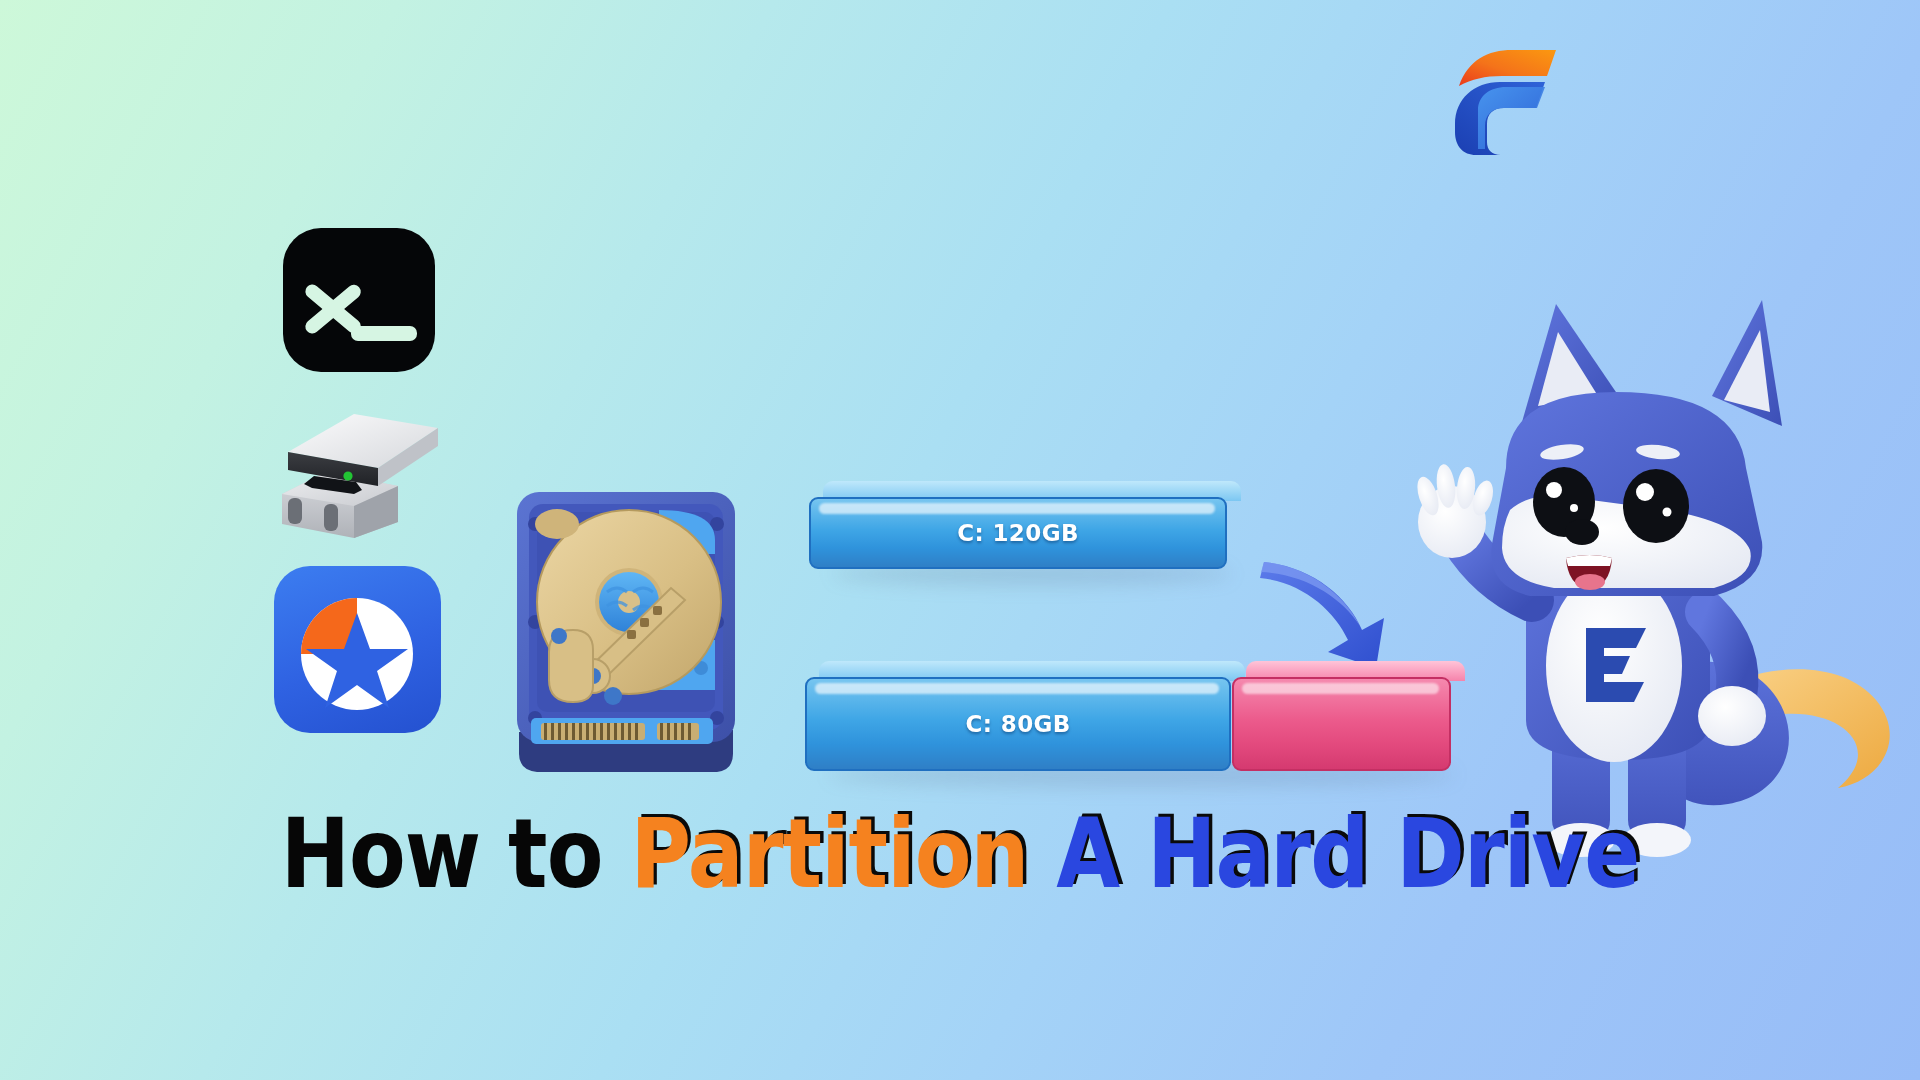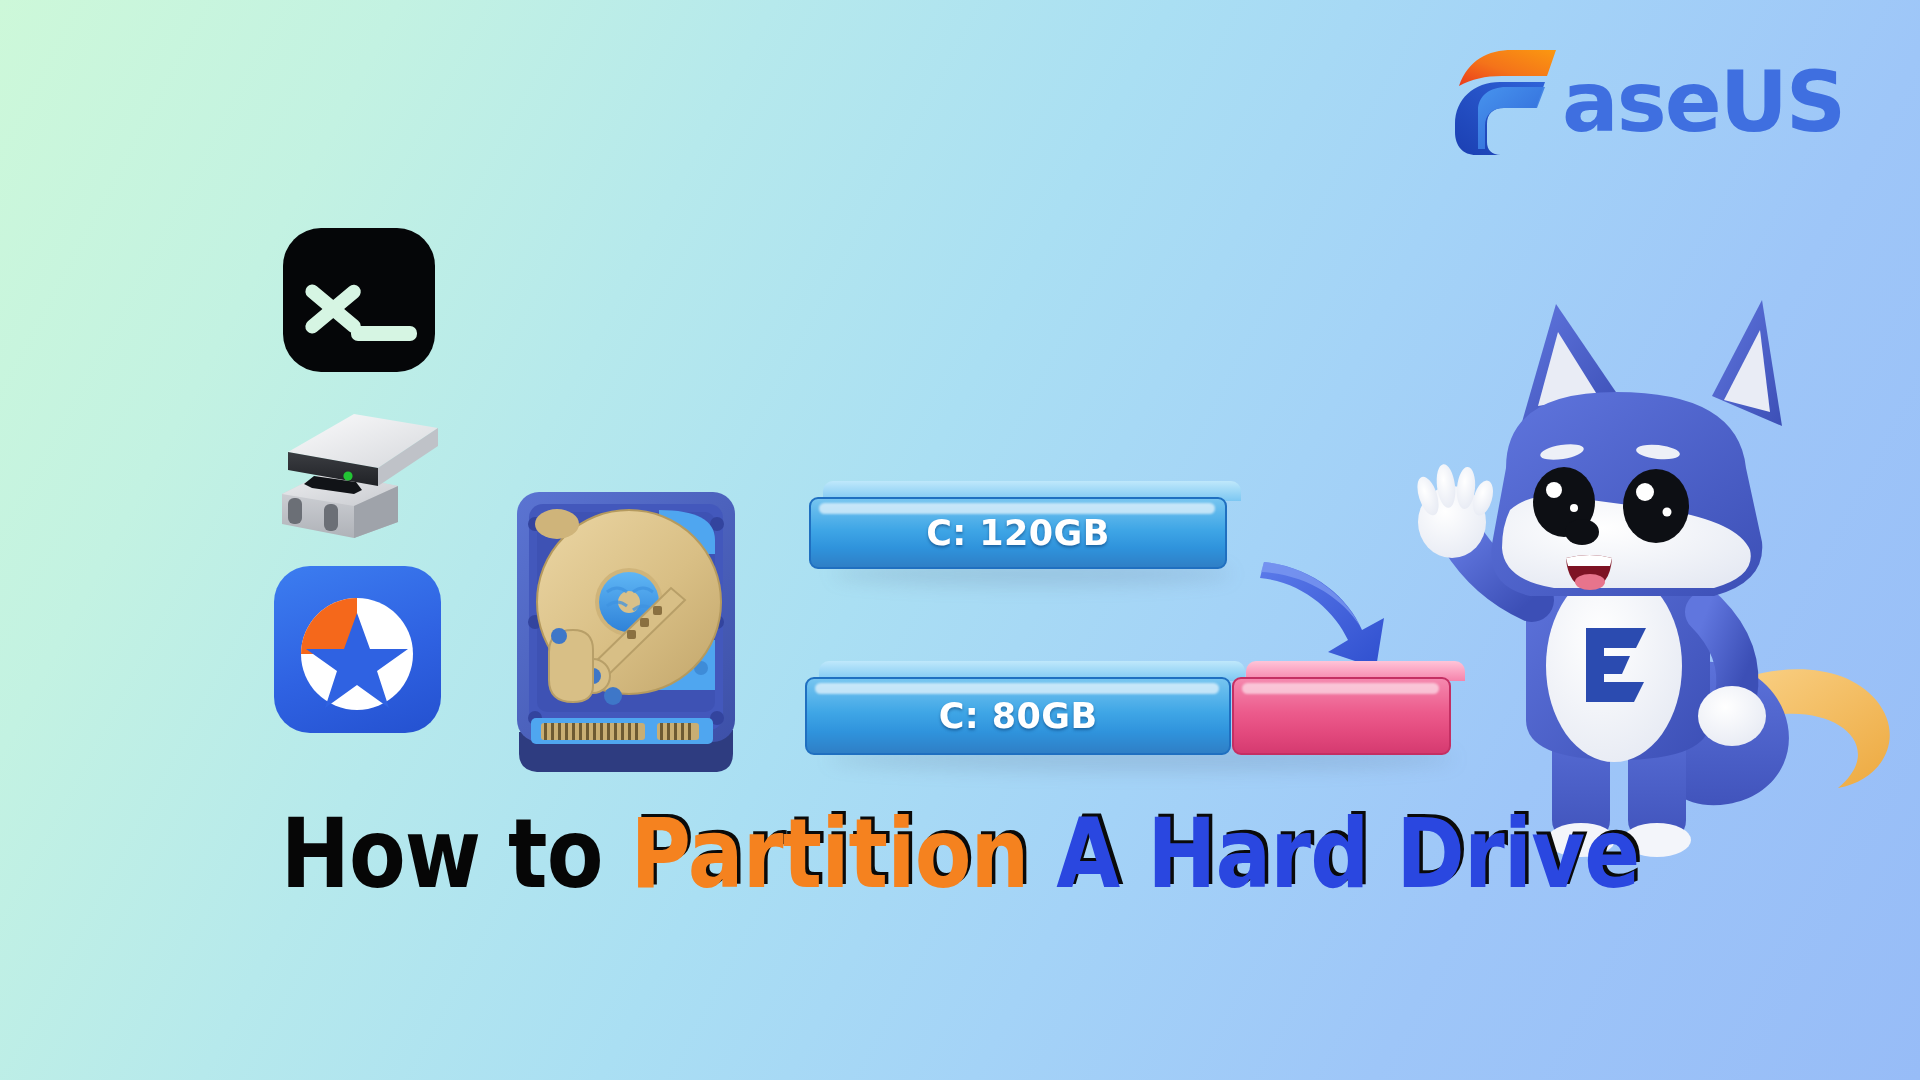--- a/index.html
+++ b/index.html
@@ -36,40 +36,40 @@
   .ico-disk { position:absolute; left:-17px; top:170px; width:185px; height:140px; }
   .ico-pm   { position:absolute; left:-9px; top:338px; width:167px; height:167px; }
   .ico-pm .sq { position:absolute; inset:0; border-radius:36px;
     background:linear-gradient(160deg,#3c7df0 0%, #2f62e2 55%, #2451d0 100%); }
 
   
   .hdd { position:absolute; left:509px; top:482px; width:235px; height:300px; }
 
   
   .bar-top { position:absolute; left:809px; top:481px; width:432px; height:88px; }
-  .bar-bot { position:absolute; left:805px; top:661px; width:660px; height:94px; }
+  .bar-bot { position:absolute; left:805px; top:661px; width:660px; height:110px; }
 
   .slab { position:relative; width:100%; height:100%; }
   .slab .top-face {
     position:absolute; left:14px; right:0; top:0; height:20px;
     border-radius:10px 10px 0 0;
   }
   .slab .front {
     position:absolute; left:0; right:14px; top:16px; bottom:0;
     border-radius:9px;
   }
   .slab .gloss {
     position:absolute; left:10px; right:26px; top:22px; height:11px;
     border-radius:6px; background:rgba(255,255,255,.62);
     filter:blur(1px);
   }
   .slab .label {
     position:absolute; left:0; right:14px; top:16px; bottom:0;
     display:flex; align-items:center; justify-content:center;
-    color:#fff; font-size:35px; font-weight:700; letter-spacing:.4px;
+    color:#fff; font-size:23px; font-weight:700; letter-spacing:.4px;
     font-family:"DejaVu Sans", sans-serif;
     text-shadow:0 2px 3px rgba(0,40,90,.45);
   }
   .blue .top-face { background:linear-gradient(180deg,#bfe8fb,#7cc7f2); }
   .blue .front    { background:linear-gradient(180deg,#76c5f0 0%, #3fa6e6 45%, #2f93dc 72%, #2f7fc6 100%);
                     border:2px solid #1f6fc0; }
   .pink .top-face { background:linear-gradient(180deg,#ffc4d8,#f583ab); }
   .pink .front    { background:linear-gradient(180deg,#f588ae 0%, #ec5b8c 45%, #e34a7e 72%, #d53a70 100%);
                     border:2px solid #c42f63; }
   .pink .gloss    { background:rgba(255,255,255,.55); }
@@ -123,21 +123,20 @@
           <stop offset="0%" stop-color="#4B9BF2"></stop>
           <stop offset="100%" stop-color="#2E64D6"></stop>
         </linearGradient>
       </defs>
 
       <path d="M7 40 C16 14 36 4 60 4 L104 4 L95 30 L50 30 C33 30 20 33 7 40 Z" fill="url(#gSwoosh)"></path>
 
       <path d="M3 78 C3 53 22 36 48 36 L93 36 L84 62 L52 62 C41 62 35 68 35 78 L35 96 C35 104 40 109 49 109 L24 109 C11 109 3 100 3 86 Z" fill="url(#gEdark)"></path>
       <path d="M26 64 C26 50 38 41 54 41 L93 41 L85 62 L52 62 C40 62 33 69 33 80 L33 103 L26 103 Z" fill="url(#gElight)" opacity=".9"></path>
     </svg>
-    <div class="logo-word">aseUS</div>
   </div>
 
   <div class="icon-col">
 
     <div class="ico ico-terminal">
       <div class="body"></div>
       <div class="chev"></div>
       <div class="chev2"></div>
       <div class="dash"></div>
     </div>

